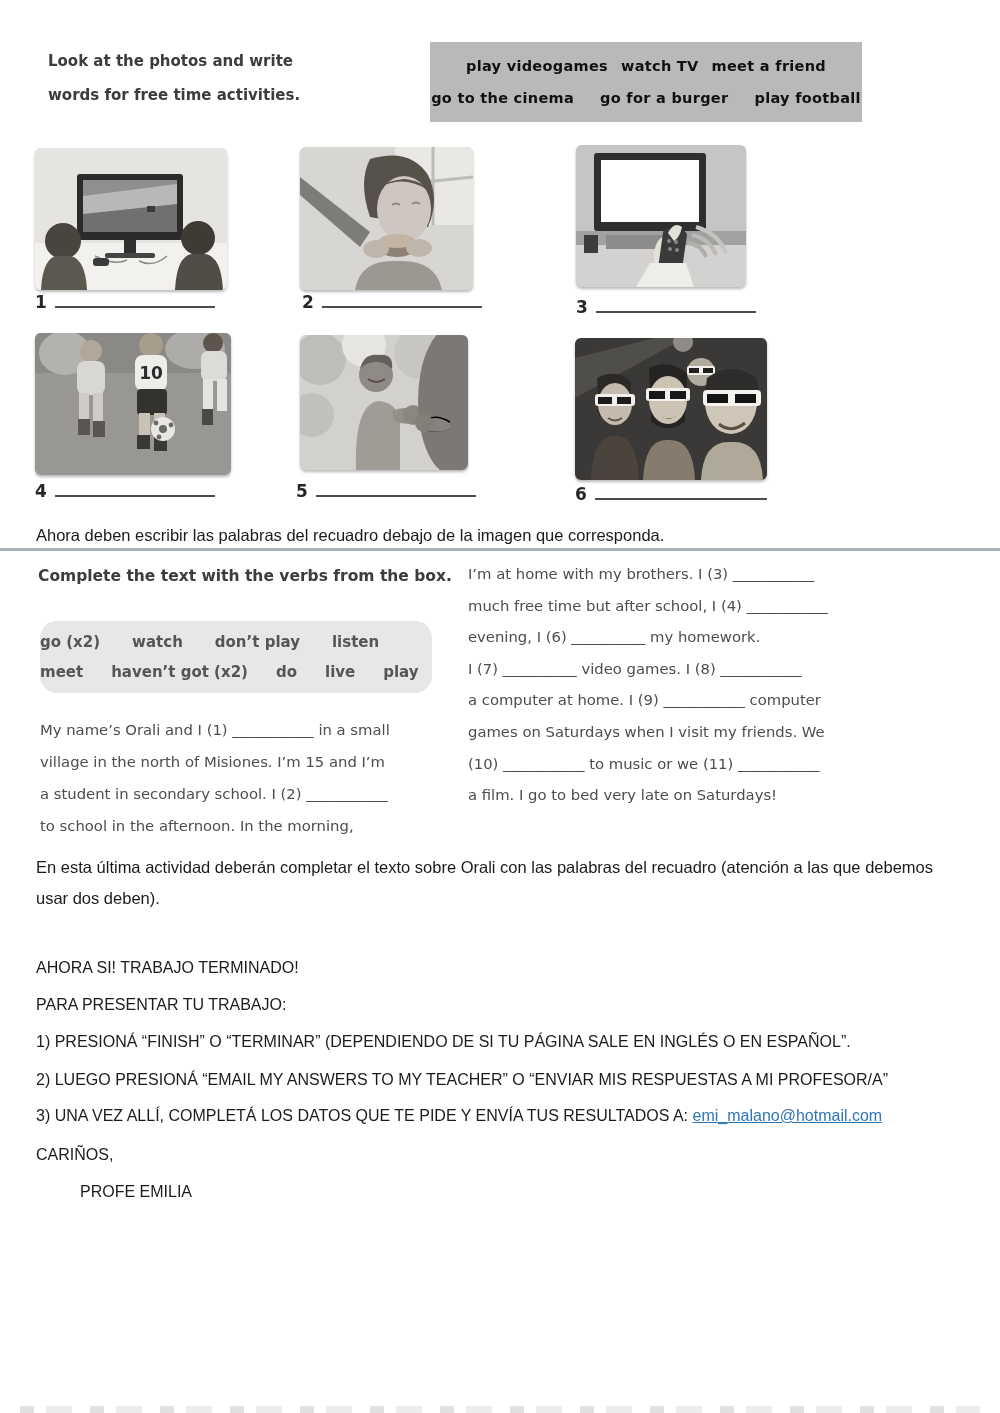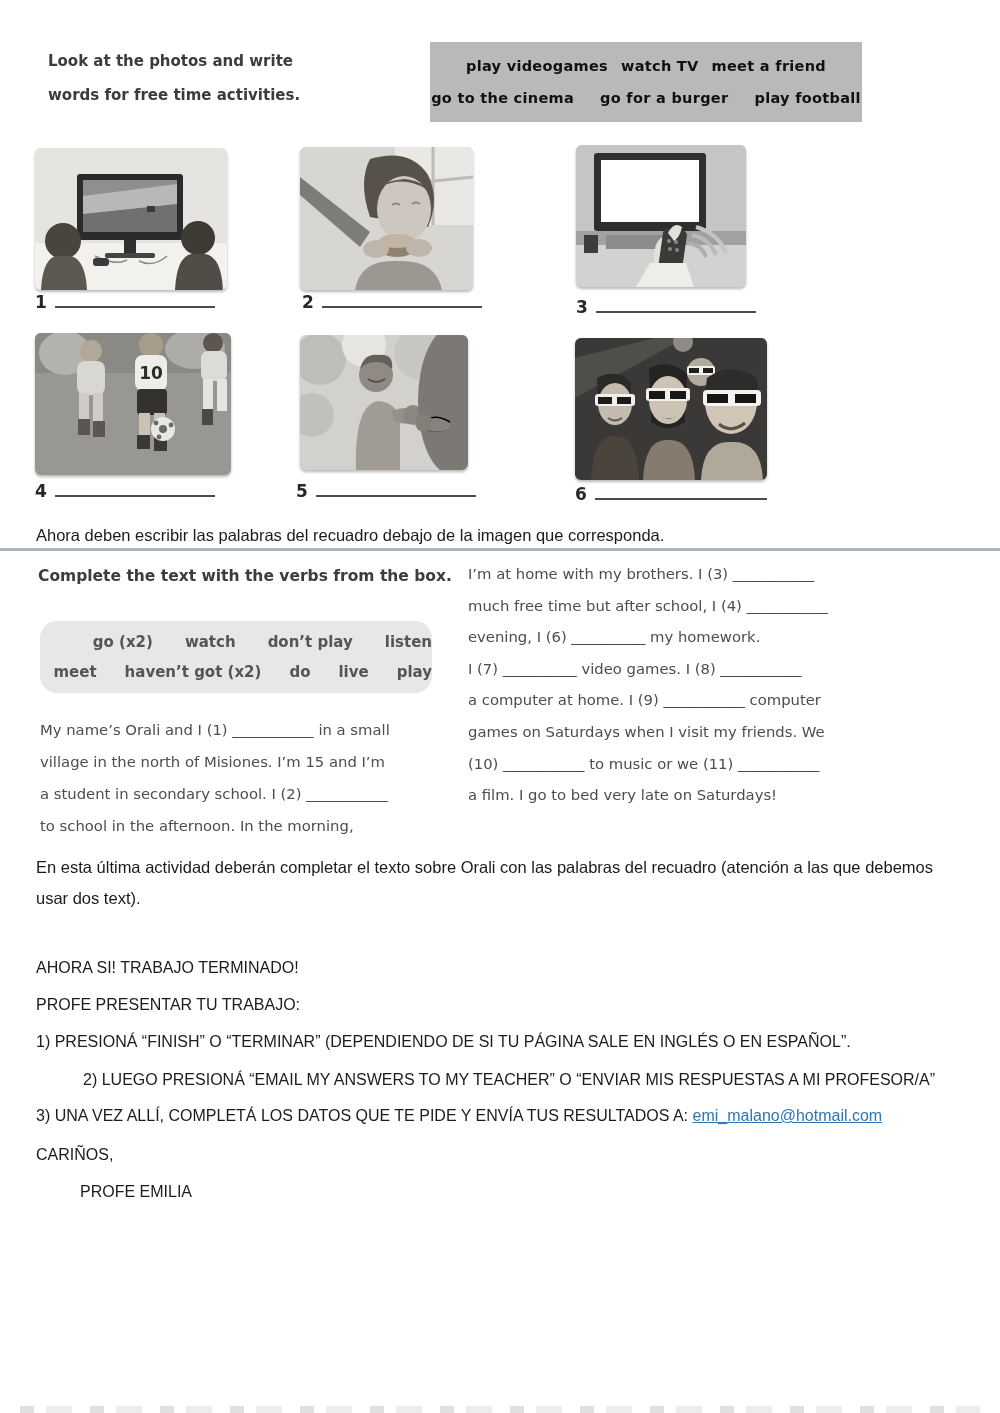--- a/index.html
+++ b/index.html
@@ -57,21 +57,21 @@
     font-family:"DejaVu Sans",sans-serif;
     font-weight:bold;font-size:15.5px;color:#3c3c3c;white-space:nowrap;
   }
   .verb-box{
     position:absolute;left:40px;top:621px;width:392px;height:72px;
     background:#e7e7e7;border-radius:17px;
     display:flex;flex-direction:column;justify-content:space-evenly;
     font-family:"DejaVu Sans",sans-serif;
     font-weight:bold;font-size:15px;color:#555555;
   }
-  .verb-box .row{display:flex;justify-content:flex-end;gap:32px;white-space:nowrap;}
+  .verb-box .row{display:flex;justify-content:flex-start;gap:32px;white-space:nowrap;}
   .verb-box .row.r2{gap:28px;}
   .ex-text{
     position:absolute;
     font-family:"DejaVu Sans",sans-serif;
     font-size:14.8px;color:#4d4d4d;
     line-height:32px;white-space:nowrap;
   }
   .ex-left{left:40px;top:714px;}
   .ex-right{left:468px;top:558px;line-height:31.6px;}
   .es-par{
@@ -327,27 +327,27 @@
     <div>evening, I (6) __________ my homework.</div>
     <div>I (7) __________ video games. I (8) ___________</div>
     <div>a computer at home. I (9) ___________ computer</div>
     <div>games on Saturdays when I visit my friends. We</div>
     <div>(10) ___________ to music or we (11) ___________</div>
     <div>a film. I go to bed very late on Saturdays!</div>
   </div>
 
   <div class="es-par">
     <div>En esta última actividad deberán completar el texto sobre Orali con las palabras del recuadro (atención a las que debemos</div>
-    <div>usar dos text).</div>
+    <div>usar dos deben).</div>
   </div>
 
   <div class="foot-line" style="top:959px;">AHORA SI! TRABAJO TERMINADO!</div>
-  <div class="foot-line" style="top:996px;">PROFE PRESENTAR TU TRABAJO:</div>
+  <div class="foot-line" style="top:996px;">PARA PRESENTAR TU TRABAJO:</div>
   <div class="foot-line" style="top:1033px;">1) PRESIONÁ “FINISH” O “TERMINAR” (DEPENDIENDO DE SI TU PÁGINA SALE EN INGLÉS O EN ESPAÑOL”.</div>
-  <div class="foot-line" style="top:1071px;margin-left:47px;">2) LUEGO PRESIONÁ “EMAIL MY ANSWERS TO MY TEACHER” O “ENVIAR MIS RESPUESTAS A MI PROFESOR/A”</div>
+  <div class="foot-line" style="top:1071px;">2) LUEGO PRESIONÁ “EMAIL MY ANSWERS TO MY TEACHER” O “ENVIAR MIS RESPUESTAS A MI PROFESOR/A”</div>
   <div class="foot-line" style="top:1107px;">
     <span>3) UNA VEZ ALLÍ, COMPLETÁ LOS DATOS QUE TE PIDE Y ENVÍA TUS RESULTADOS A: </span><span class="email-link">emi_malano@hotmail.com</span>
   </div>
   <div class="foot-line" style="top:1146px;">CARIÑOS,</div>
   <div class="foot-line" style="top:1183px;margin-left:44px;">PROFE EMILIA</div>
 
   <div class="bottom-artifact"></div>
 </div>
 
 </body></html>

